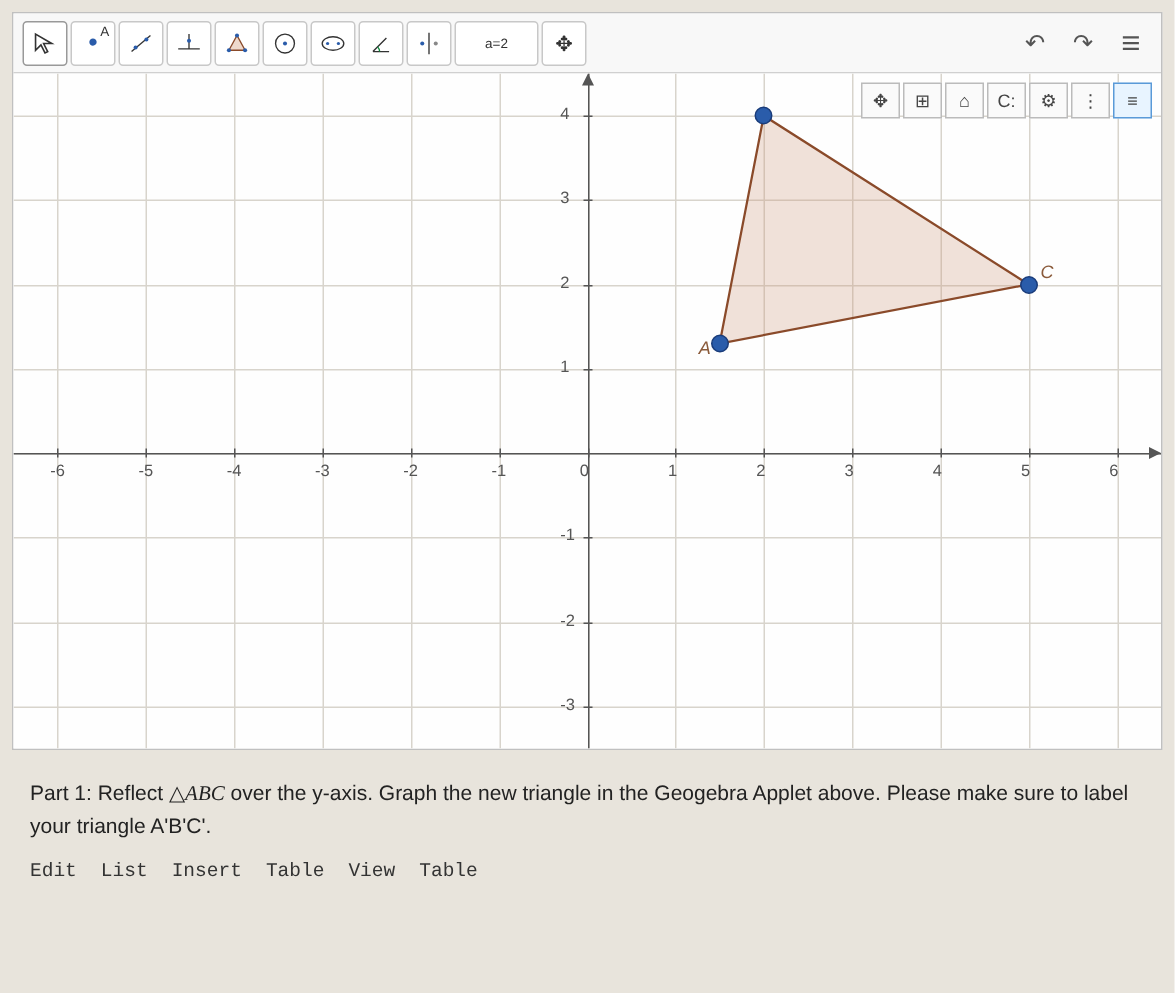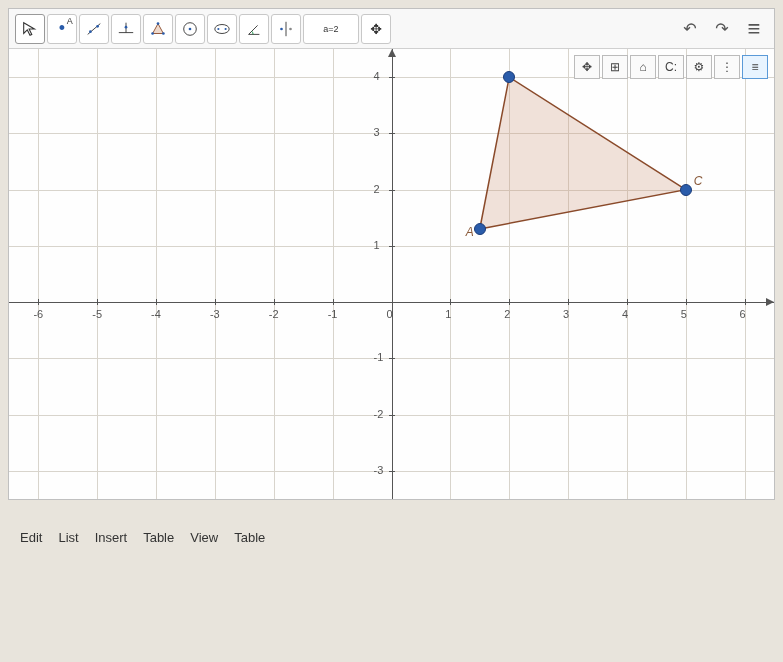--- a/index.html
+++ b/index.html
@@ -129,20 +129,21 @@
     .tri-sym {
       font-family: 'Times New Roman', serif;
     }
     .italic { font-style: italic; }
     .editor-menu {
       padding: 4px 12px;
       font-size: 13px;
       color: #333;
       display: flex;
       gap: 16px;
+      font-family: Liberation Mono, monospace;
     }
     .editor-menu span { cursor: pointer; }
     svg.tool-icon { width: 18px; height: 18px; }
   </style>
 </head>
 <body>
 
 <div class="container">
   <div class="applet">
 
@@ -303,20 +304,23 @@
           <div class="view-btn">⌂</div>
           <div class="view-btn">C:</div>
           <div class="view-btn">⚙</div>
           <div class="view-btn">⋮</div>
           <div class="view-btn" style="background: rgb(232, 244, 255); border-color: rgb(90, 154, 216);">≡</div>
         </div>
       </div>
   </div>
 
   <div class="problem-text">
+    <p>
+      <span>Part 1: Reflect </span><span class="tri-sym">△<span class="italic">ABC</span></span><span> over the y-axis.  Graph the new triangle in the Geogebra Applet above.  Please make sure to label your triangle A'B'C'.</span>
+    </p>
   </div>
 
   <div class="editor-menu">
     <span>Edit</span>
     <span>List</span>
     <span>Insert</span>
     <span>Table</span>
     <span>View</span>
     <span>Table</span>
   </div>

